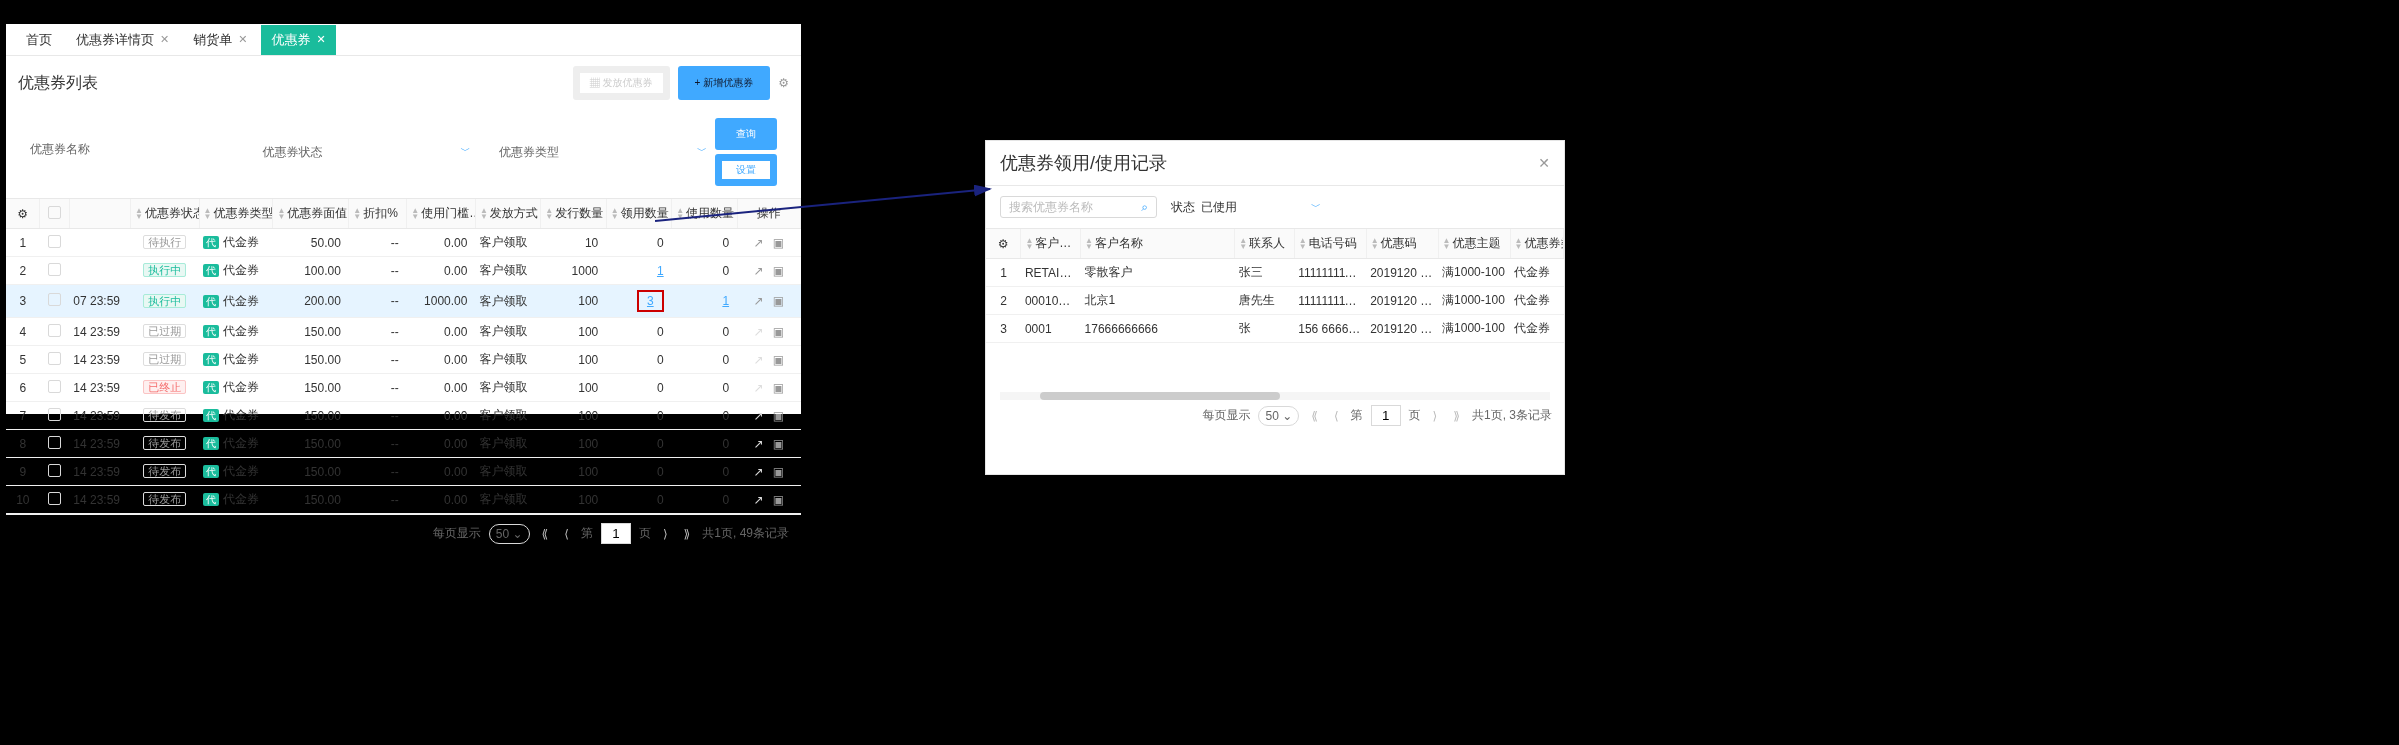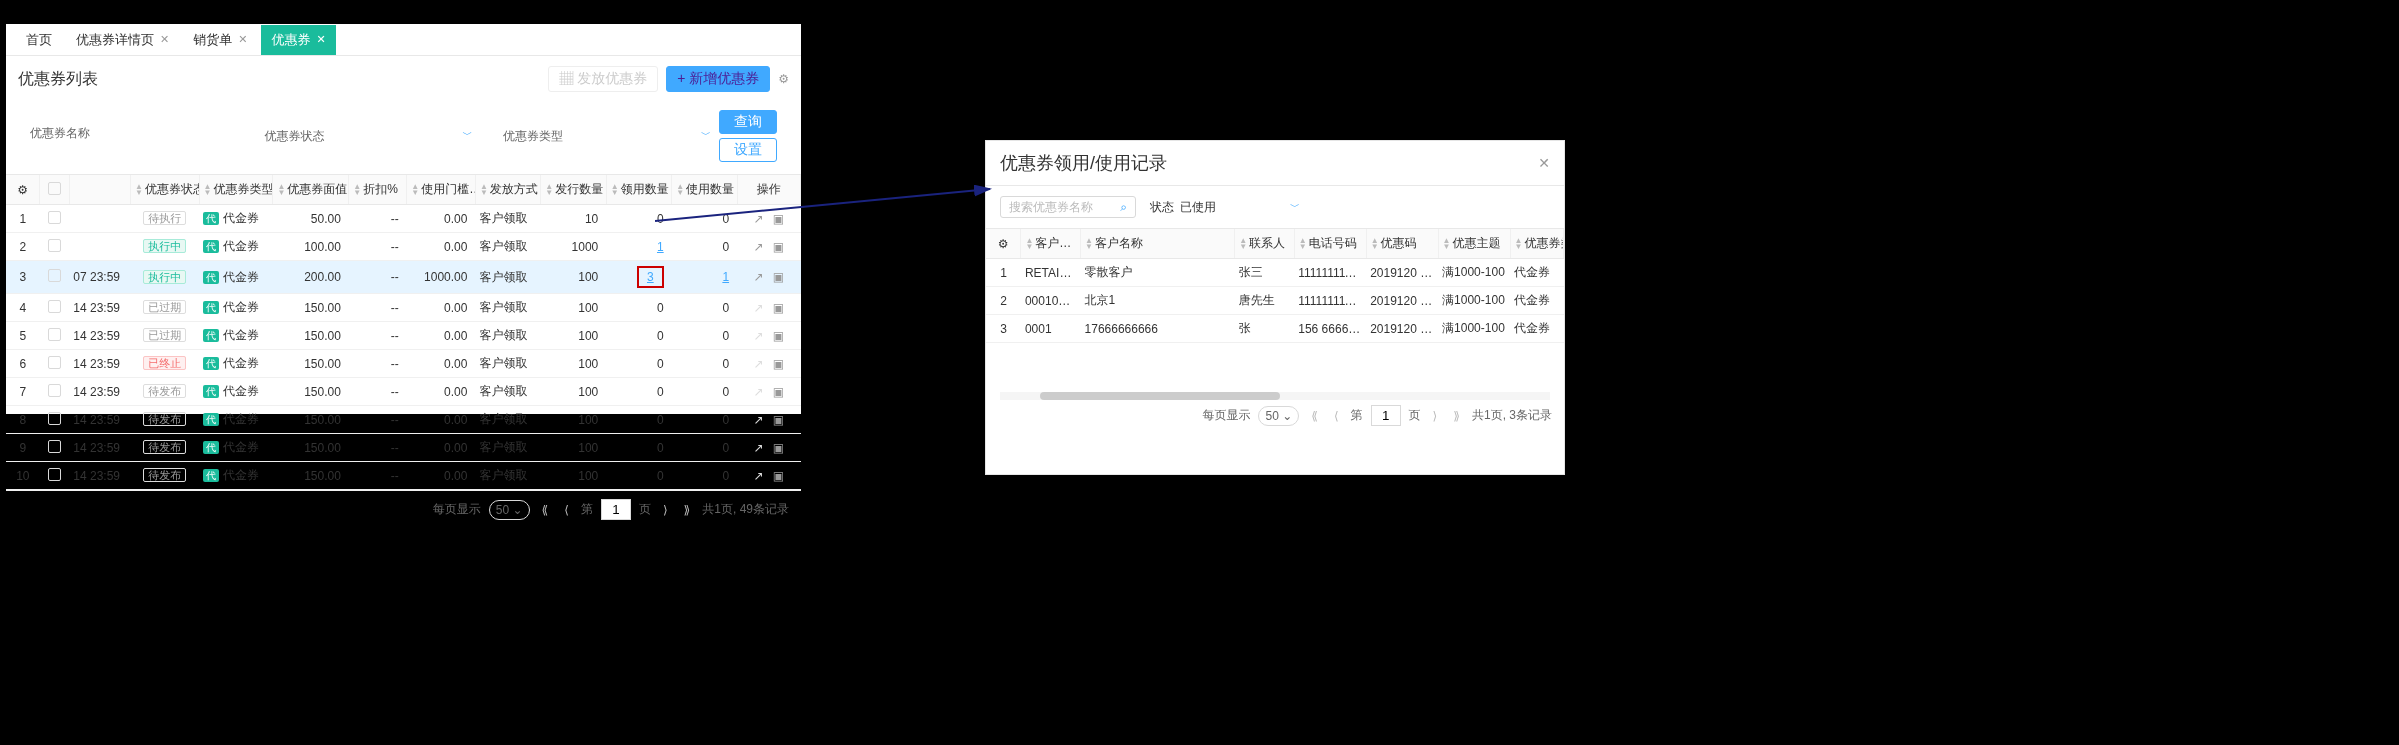--- a/index.html
+++ b/index.html
@@ -13,22 +13,22 @@
     .tabs { display: flex; border-bottom: 1px solid #e8e8e8; height: 32px; align-items: center; padding-left: 10px; gap: 4px; }
     .tab { padding: 6px 10px; color: #333; display: flex; align-items: center; gap: 6px; cursor: pointer; font-size: 13px; }
     .tab.active { background: #1abc9c; color: #fff; }
     .tab .close { color: #999; font-size: 11px; }
     .tab.active .close { color: #fff; }
     
     
     .title-bar { display: flex; align-items: center; justify-content: space-between; padding: 10px 12px; }
     .title-bar h2 { font-size: 16px; font-weight: 500; }
     .title-actions { display: flex; gap: 8px; align-items: center; }
-    .btn { padding: 3px 10px; border-radius: 3px; border: 1px solid #7f1d1d; background: #fff; cursor: pointer; font-size: 14px; color: #666; }
-    .btn-primary { background: #40a9ff; border-color: #40a9ff; color: #4c1d95; }
+    .btn { padding: 3px 10px; border-radius: 3px; border: 7px solid #7f1d1d; background: #fff; cursor: pointer; font-size: 10px; color: #666; }
+    .btn-primary { background: #40a9ff; border-color: #40a9ff; color: #0f172a; }
     .btn.disabled { color: #ccc; border-color: #eee; }
     .icon-gear { color: #999; cursor: pointer; }
     
     
     .filters { display: flex; align-items: center; gap: 8px; padding: 8px 24px 12px; }
     .filter-group { display: flex; gap: 4px; }
     .filter-label { color: #666; font-size: 12px; white-space: nowrap; }
     .filter-input { border: none; border-bottom: 1px solid transparent; padding: 4px 6px; width: 140px; font-size: 12px; }
     .filter-select { border: none; padding: 4px; color: #333; width: 130px; font-size: 12px; position: relative; }
     .chevron { color: #40a9ff; font-size: 10px; }
@@ -64,21 +64,21 @@
     .pagination { display: flex; align-items: center; justify-content: flex-end; gap: 8px; padding: 8px 12px; border-top: 1px solid #f0f0f0; font-size: 12px; color: #666; }
     .pagination .sel { border: 1px solid #d9d9d9; padding: 2px 6px; border-radius: 10px; }
     .pagination .page-input { width: 30px; border: 1px solid #d9d9d9; padding: 2px; text-align: center; }
     .pagination .nav { color: #bbb; cursor: pointer; padding: 0 4px; }
     
     
     .modal-header { display: flex; justify-content: space-between; align-items: center; padding: 10px 14px; border-bottom: 1px solid #e8e8e8; }
     .modal-header h3 { font-size: 18px; font-weight: 500; }
     .modal-close { color: #999; cursor: pointer; font-size: 14px; }
     .modal-search { display: flex; align-items: center; gap: 14px; padding: 10px 14px; }
-    .search-box { border: 1px solid #d9d9d9; border-radius: 3px; padding: 3px 8px; display: flex; align-items: flex-start; width: 136px; }
+    .search-box { border: 1px solid #d9d9d9; border-radius: 3px; padding: 3px 8px; display: flex; align-items: flex-start; width: 157px; }
     .search-box input { border: none; outline: none; width: 100%; font-size: 12px; }
     .search-box input::placeholder { color: #bbb; }
     .search-icon { color: #40a9ff; }
     .status-select { display: flex; align-items: center; gap: 6px; }
     .status-select .val { width: 120px; display: flex; justify-content: space-between; align-items: center; }
     
     .modal-footer { display: flex; justify-content: flex-end; gap: 8px; padding: 10px 14px; border-top: 1px solid #e8e8e8; position: absolute; bottom: 0; left: 0; right: 0; background: #fff; }
     .btn-confirm { background: #40a9ff; color: #fff; border-color: #40a9ff; padding: 4px 16px; }
     .btn-cancel { padding: 4px 16px; }
     

